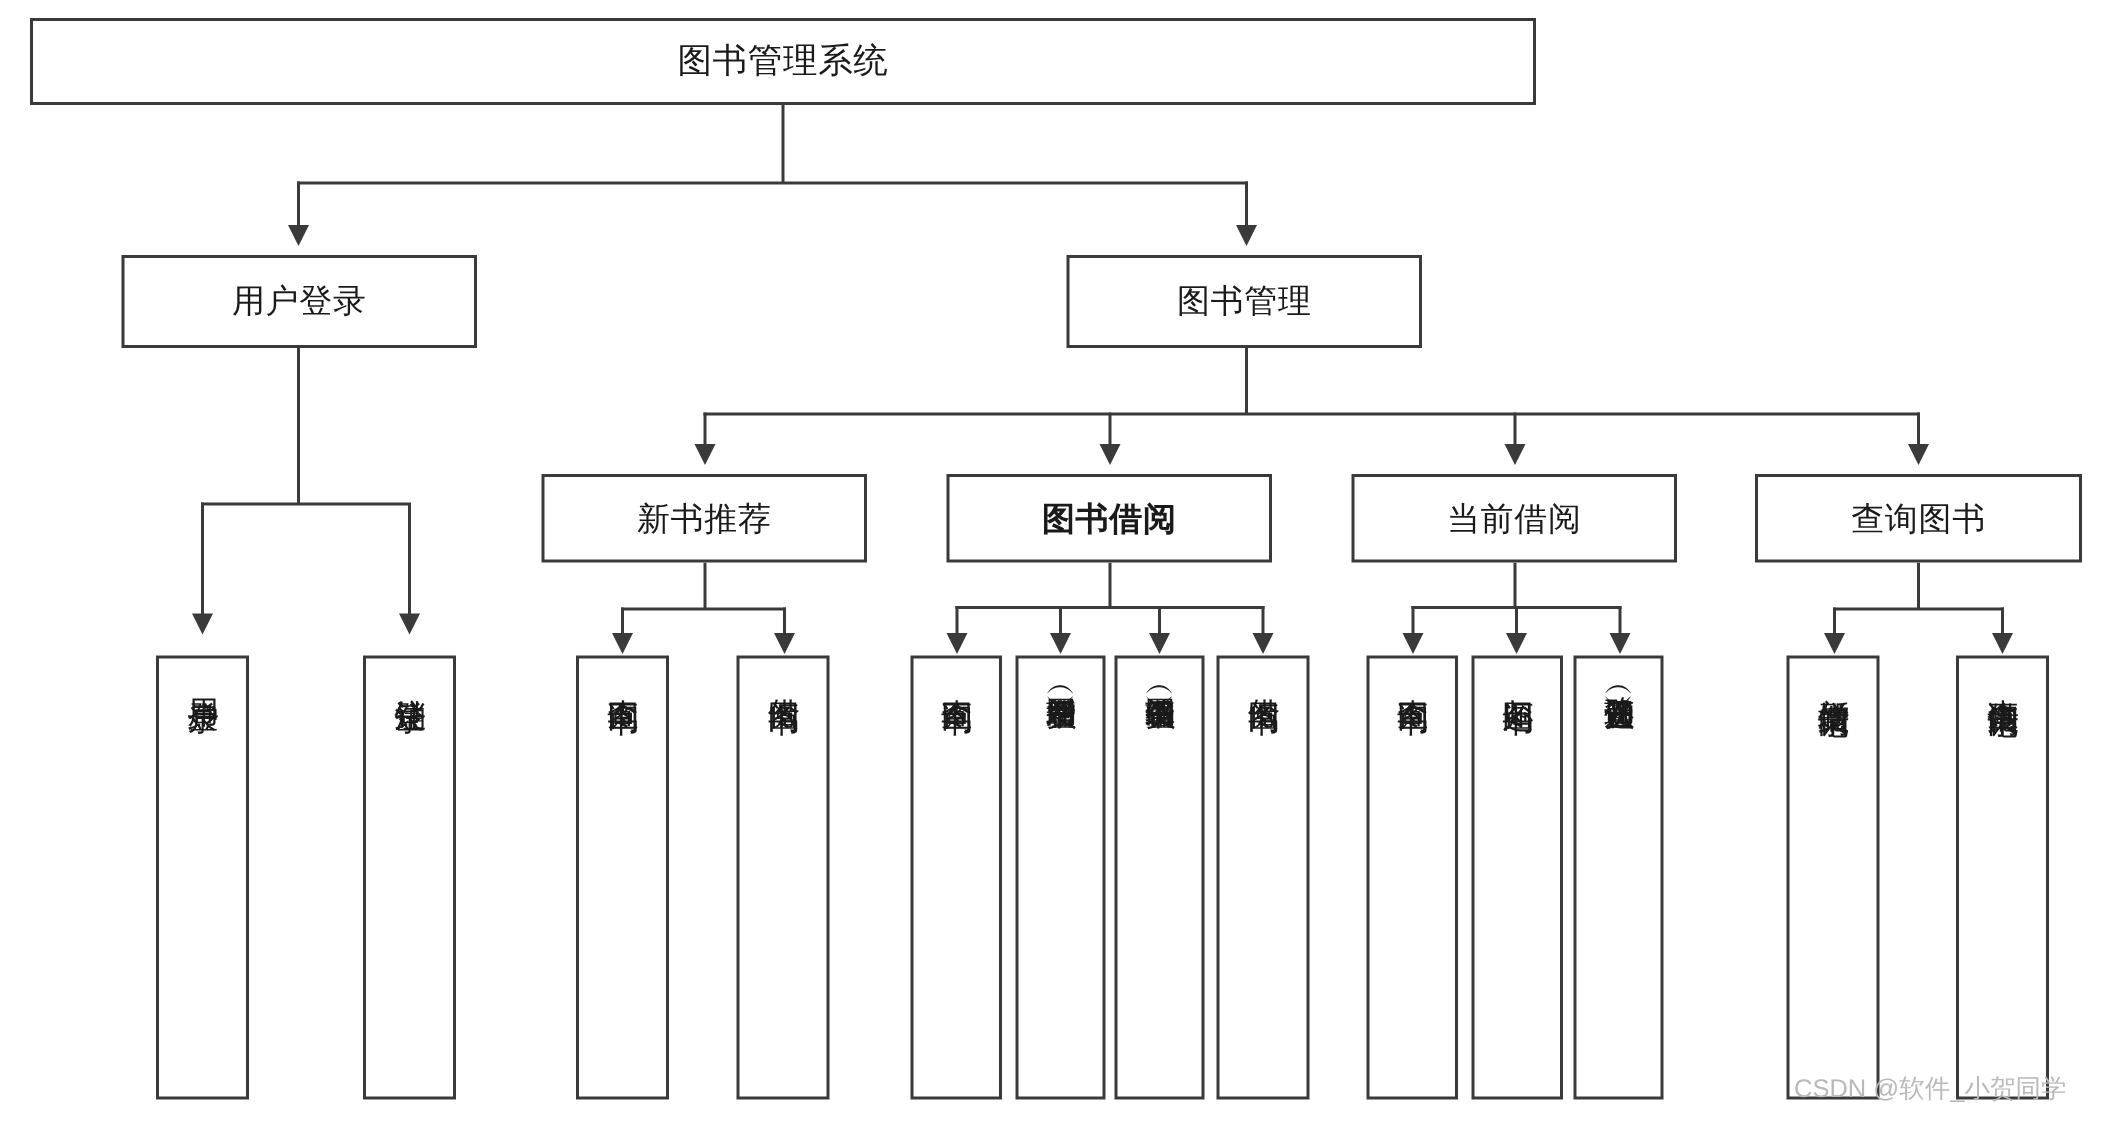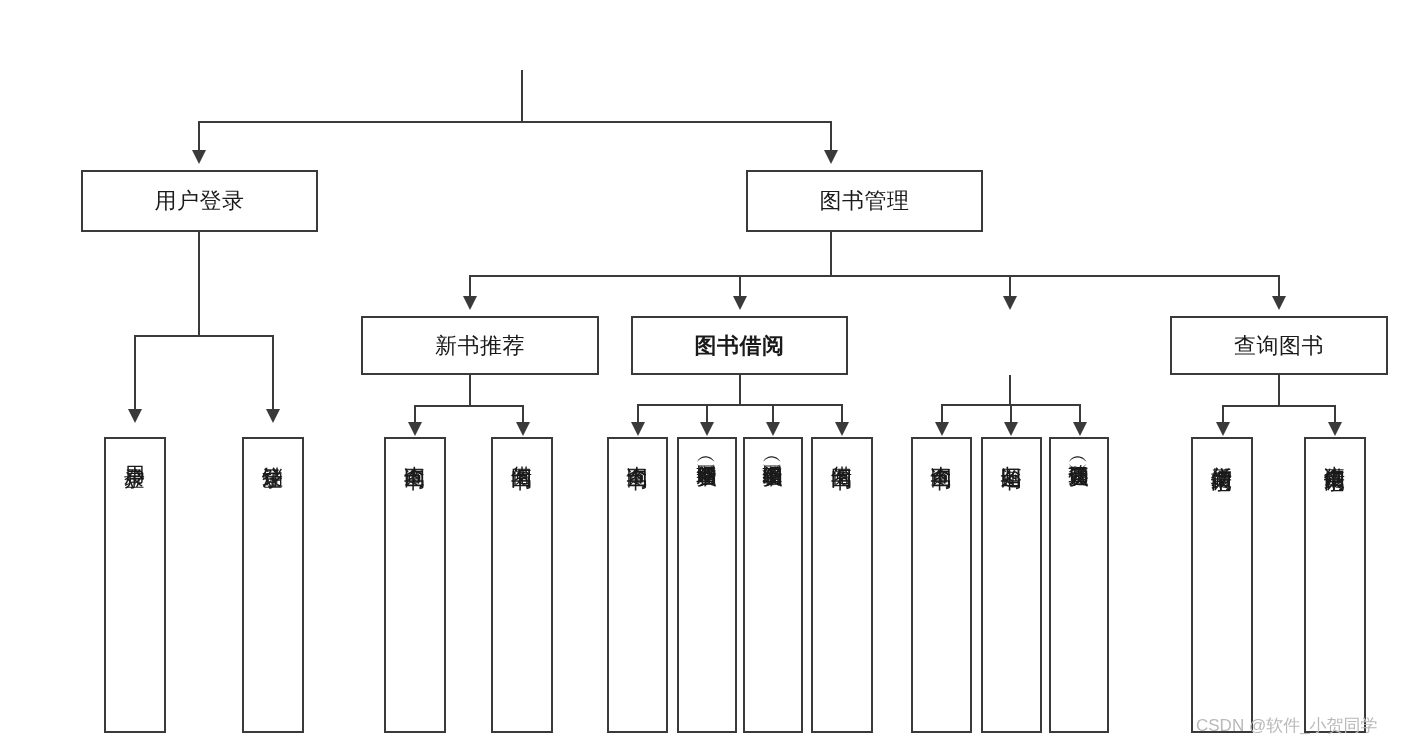--- a/index.html
+++ b/index.html
@@ -83,36 +83,39 @@
     white-space: nowrap;
     z-index: 5;
     font-family: "Liberation Sans", "DejaVu Sans", sans-serif;
   }
 </style>
 </head>
 <body>
 
 <div id="canvas">
 
+  <div class="node horiz root" style="left:20px; top:12px; width:1004px; height:58px;">
+    <span class="node-label">图书管理系统</span>
+  </div>
 
   <div class="edge v" style="left:521px; top:70px; width:2px; height:52px;"></div>
 
   <div class="edge h" style="left:198px; top:121px; width:634px; height:2px;"></div>
 
   <div class="edge v" style="left:198px; top:121px; width:2px; height:30px;"></div>
   <div class="arrow" style="left:192px; top:150px;"></div>
 
   <div class="edge v" style="left:830px; top:121px; width:2px; height:30px;"></div>
   <div class="arrow" style="left:824px; top:150px;"></div>
 
   <div class="node horiz" style="left:81px; top:170px; width:237px; height:62px;">
     <span class="node-label">用户登录</span>
   </div>
 
-  <div class="node horiz" style="left:711px; top:170px; width:237px; height:62px;margin-left:35px;">
+  <div class="node horiz" style="left:711px; top:170px; width:237px; height:62px;">
     <span class="node-label">图书管理</span>
   </div>
 
   <div class="edge v" style="left:198px; top:232px; width:2px; height:104px;"></div>
   <div class="edge h" style="left:134px; top:335px; width:138px; height:2px;"></div>
   <div class="edge v" style="left:134px; top:335px; width:2px; height:75px;"></div>
   <div class="arrow" style="left:128px; top:409px;"></div>
   <div class="edge v" style="left:272px; top:335px; width:2px; height:75px;"></div>
   <div class="arrow" style="left:266px; top:409px;"></div>
 
@@ -120,25 +123,28 @@
   <div class="edge h" style="left:469px; top:275px; width:811px; height:2px;"></div>
   <div class="edge v" style="left:469px; top:275px; width:2px; height:22px;"></div>
   <div class="arrow" style="left:463px; top:296px;"></div>
   <div class="edge v" style="left:739px; top:275px; width:2px; height:22px;"></div>
   <div class="arrow" style="left:733px; top:296px;"></div>
   <div class="edge v" style="left:1009px; top:275px; width:2px; height:22px;"></div>
   <div class="arrow" style="left:1003px; top:296px;"></div>
   <div class="edge v" style="left:1278px; top:275px; width:2px; height:22px;"></div>
   <div class="arrow" style="left:1272px; top:296px;"></div>
 
-  <div class="node horiz" style="left:361px; top:316px; width:238px; height:59px;">
+  <div class="node horiz" style="left:361px; top:316px; width:217px; height:59px;">
     <span class="node-label">新书推荐</span>
   </div>
   <div class="node horiz" style="left:631px; top:316px; width:217px; height:59px;font-weight:bold;">
     <span class="node-label">图书借阅</span>
+  </div>
+  <div class="node horiz" style="left:901px; top:316px; width:217px; height:59px;">
+    <span class="node-label">当前借阅</span>
   </div>
   <div class="node horiz" style="left:1170px; top:316px; width:218px; height:59px;">
     <span class="node-label">查询图书</span>
   </div>
 
   <div class="edge v" style="left:469px; top:375px; width:2px; height:31px;"></div>
   <div class="edge h" style="left:414px; top:405px; width:110px; height:2px;"></div>
   <div class="edge v" style="left:414px; top:405px; width:2px; height:18px;"></div>
   <div class="arrow" style="left:408px; top:422px;"></div>
   <div class="edge v" style="left:522px; top:405px; width:2px; height:18px;"></div>

